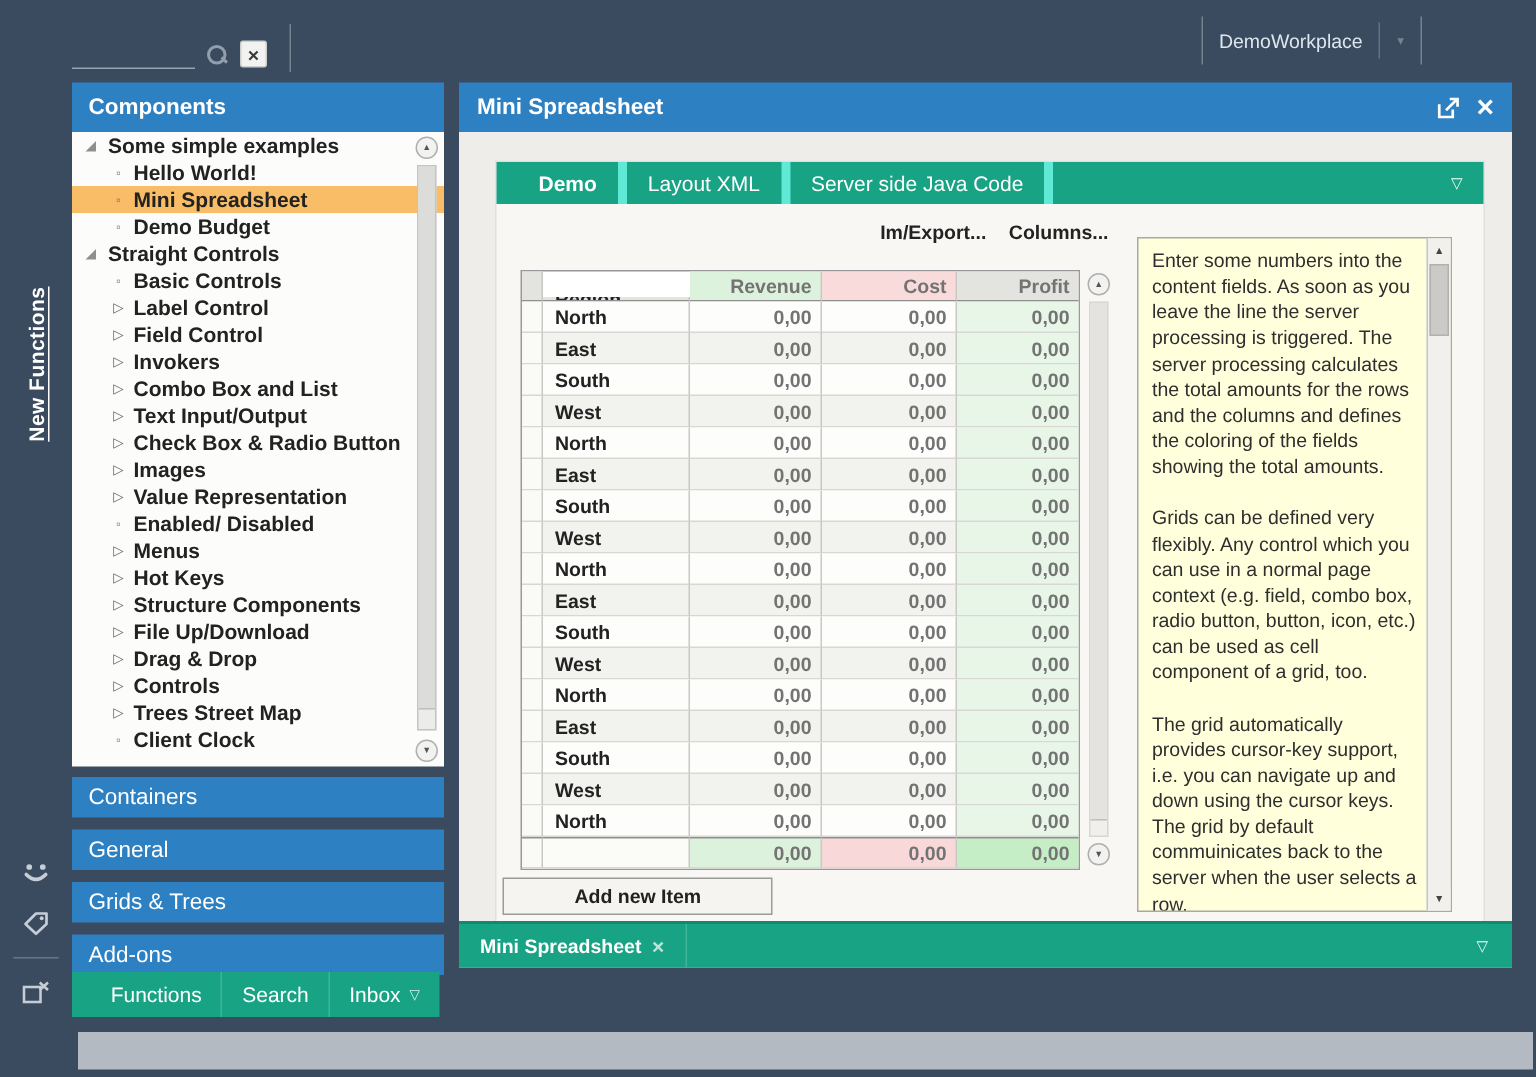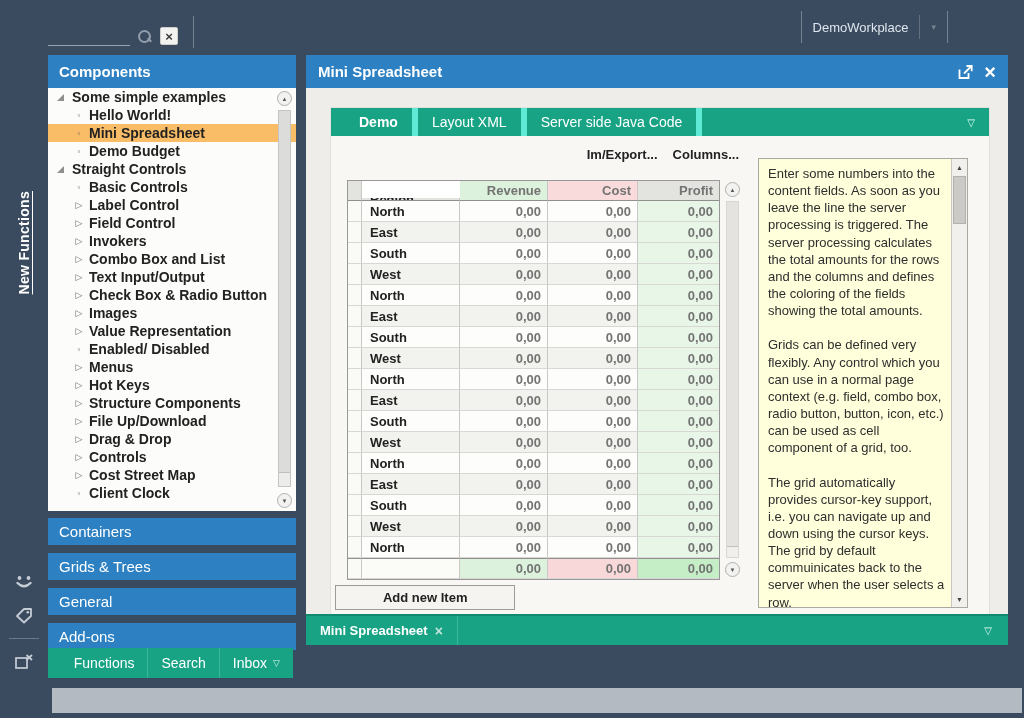--- a/index.html
+++ b/index.html
@@ -254,43 +254,43 @@
       <div class="tree-item lvl1">
         <span class="tm tm-collapsed">▷</span>
         <span class="tl">Drag &amp; Drop</span>
       </div>
       <div class="tree-item lvl1">
         <span class="tm tm-collapsed">▷</span>
         <span class="tl">Controls</span>
       </div>
       <div class="tree-item lvl1">
         <span class="tm tm-collapsed">▷</span>
-        <span class="tl">Cost Street Map</span>
+        <span class="tl">Trees Street Map</span>
       </div>
       <div class="tree-item lvl1">
         <span class="tm tm-leaf">▫</span>
         <span class="tl">Client Clock</span>
       </div>
       <div class="tree-scrollbar">
       <span class="sb-round up">▲</span>
       <span class="sb-track">
           <span class="sb-thumb"></span>
         </span>
       <span class="sb-round down">▼</span>
     </div>
     </div>
   <div class="accordion">
       <div class="acc-item">
         <span>Containers</span>
       </div>
       <div class="acc-item">
+        <span>General</span>
+      </div>
+      <div class="acc-item">
         <span>Grids &amp; Trees</span>
-      </div>
-      <div class="acc-item">
-        <span>General</span>
       </div>
       <div class="acc-item">
         <span>Add-ons</span>
       </div>
     </div>
   <div class="footer-tabs">
       <span class="ftab first">
         <span class="lbl-bold">Functions</span>
       </span>
       <span class="ftab">

